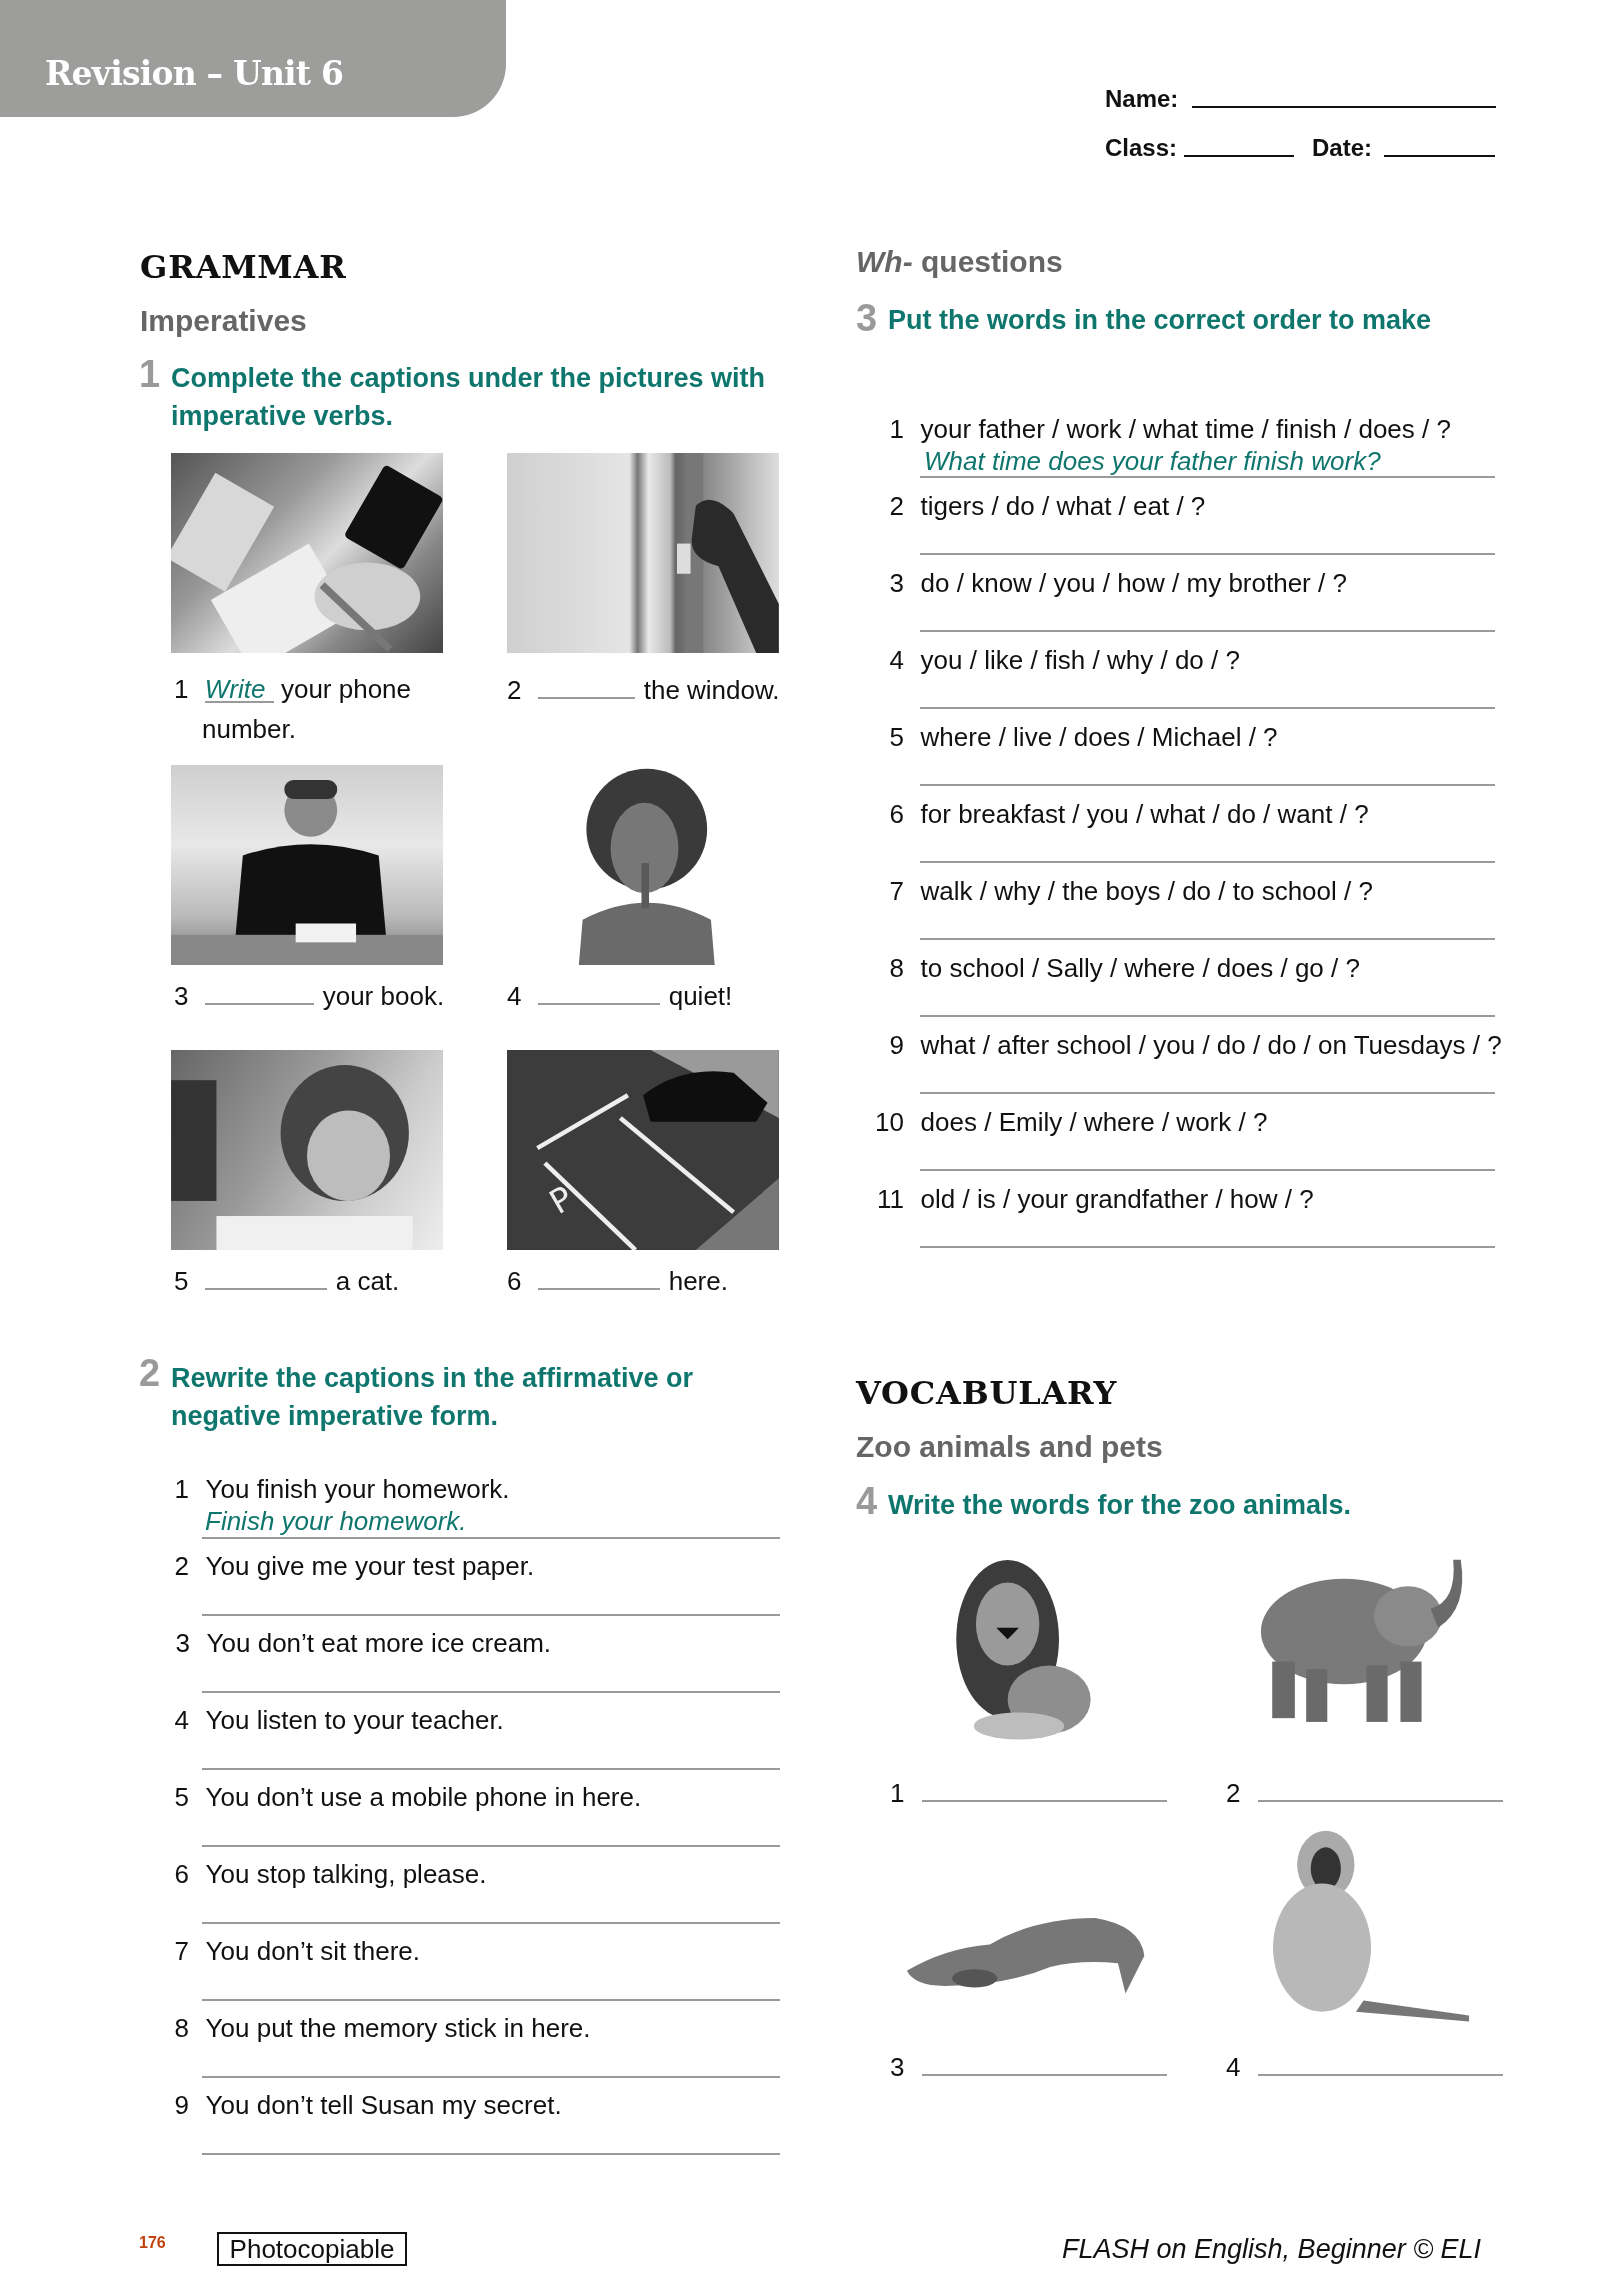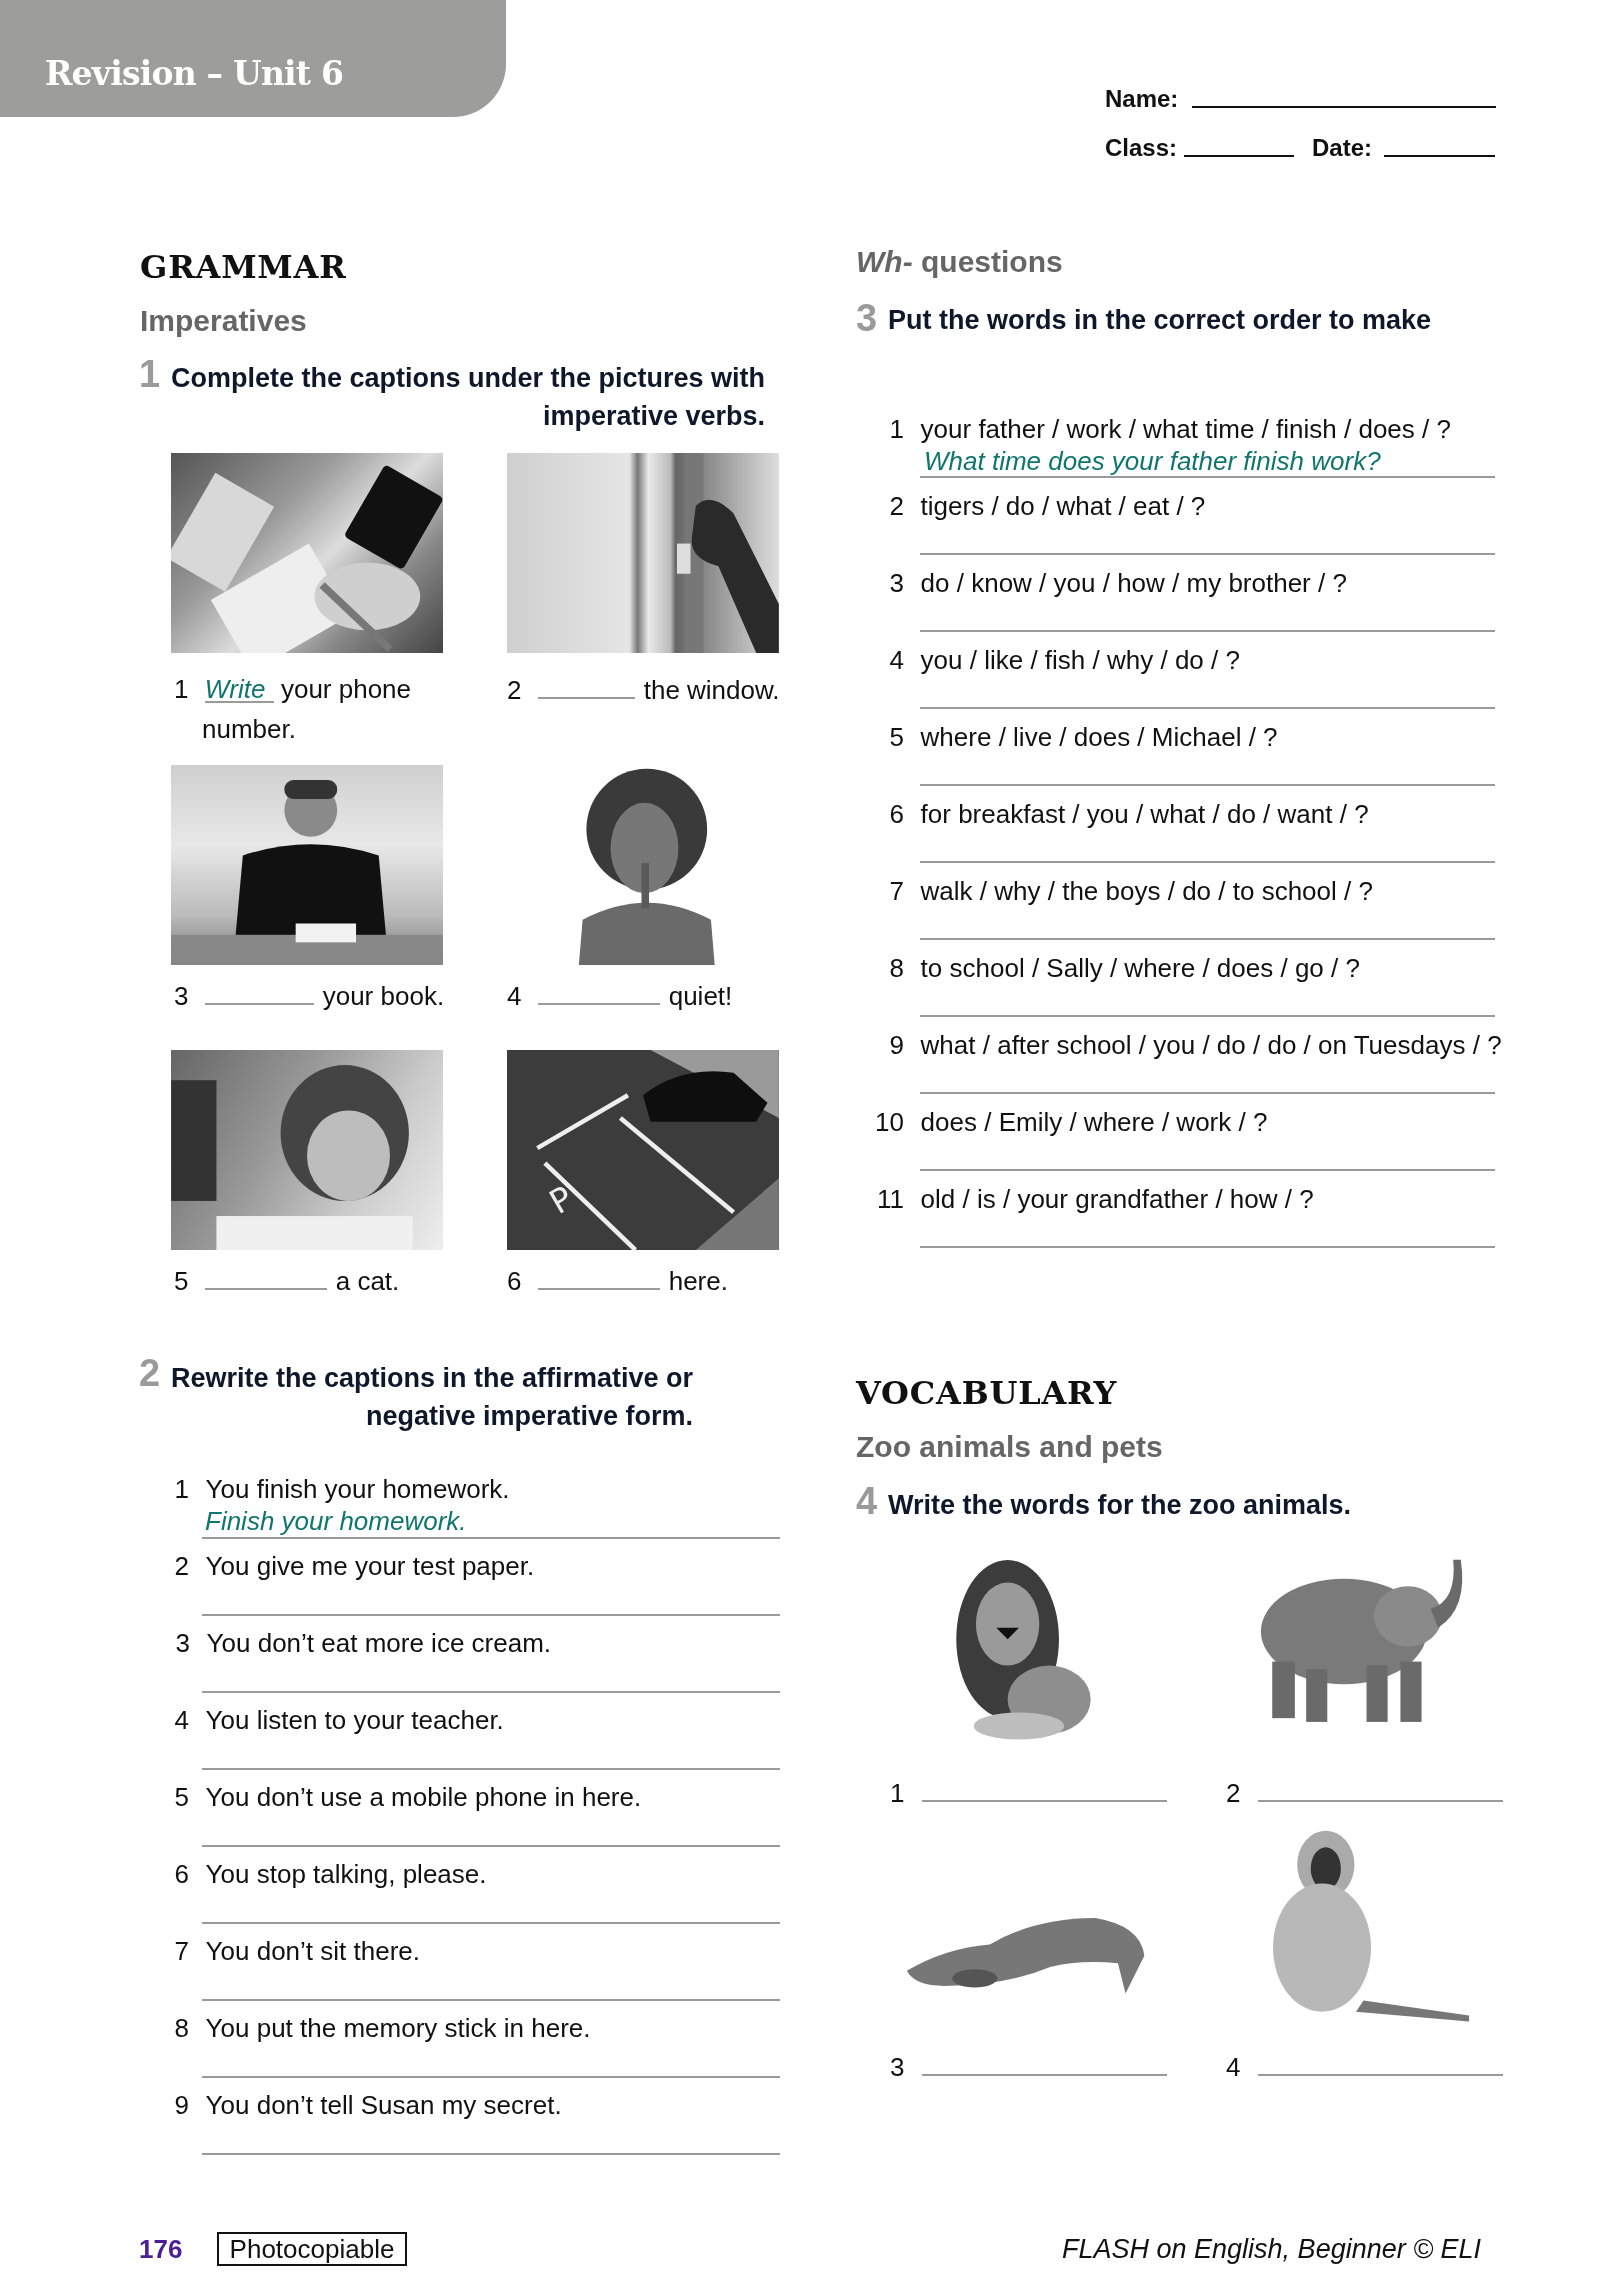--- a/index.html
+++ b/index.html
@@ -9,29 +9,29 @@
   .tab { left:0; top:0; width:506px; height:117px; background:#9d9d9b;
          border-bottom-right-radius:53px; }
   .tab-title { left:45px; top:54px; font-family:"DejaVu Serif", serif; font-weight:bold;
          font-size:33px; color:#fff; letter-spacing:-0.8px; }
   .hdr-label { font-weight:bold; font-size:24px; color:#111; }
   .hdr-line { border-bottom:2.3px solid #111; height:0; }
 
   .sec-title { font-family:"DejaVu Serif", serif; font-weight:bold; font-size:32px; color:#111; letter-spacing:0.8px; }
   .sub-title { font-size:30px; color:#666; font-weight:bold; }
   .ex-num { font-size:38px; font-weight:bold; color:#9a9a9a; }
-  .ex-text { font-size:27px; font-weight:bold; color:#0f172a; line-height:38px;text-align:right; }
+  .ex-text { font-size:27px; font-weight:bold; color:#0f766e; line-height:38px; }
   .item { font-size:26px; color:#111; white-space:nowrap; }
   .num { display:inline-block; text-align:right; }
   .ans { font-size:26px; font-style:italic; color:#0f766e; }
   .rule { height:0; border-bottom:2.3px solid #9a9a9a; }
   .blank { display:inline-block; border-bottom:2.3px solid #9a9a9a; height:22.7px; vertical-align:baseline; }
 
   .photo { background:#888; overflow:hidden; }
-  .footer-num { font-size:26px; font-weight:bold; color:#4c1d95; }
+  .footer-num { font-size:16px; font-weight:bold; color:#c2410c; }
   .photocopiable { border:2.3px solid #111; padding:0 10.6px; font-size:26px; line-height:30px; }
   .credit { font-size:27px; font-style:italic; color:#111; }
 </style>
 </head>
 <body>
 
 <div class="abs tab"></div>
 <div class="abs tab-title">Revision – Unit 6</div>
 
 <div class="abs hdr-label" style="left:1105px;top:85px;">Name:</div>

